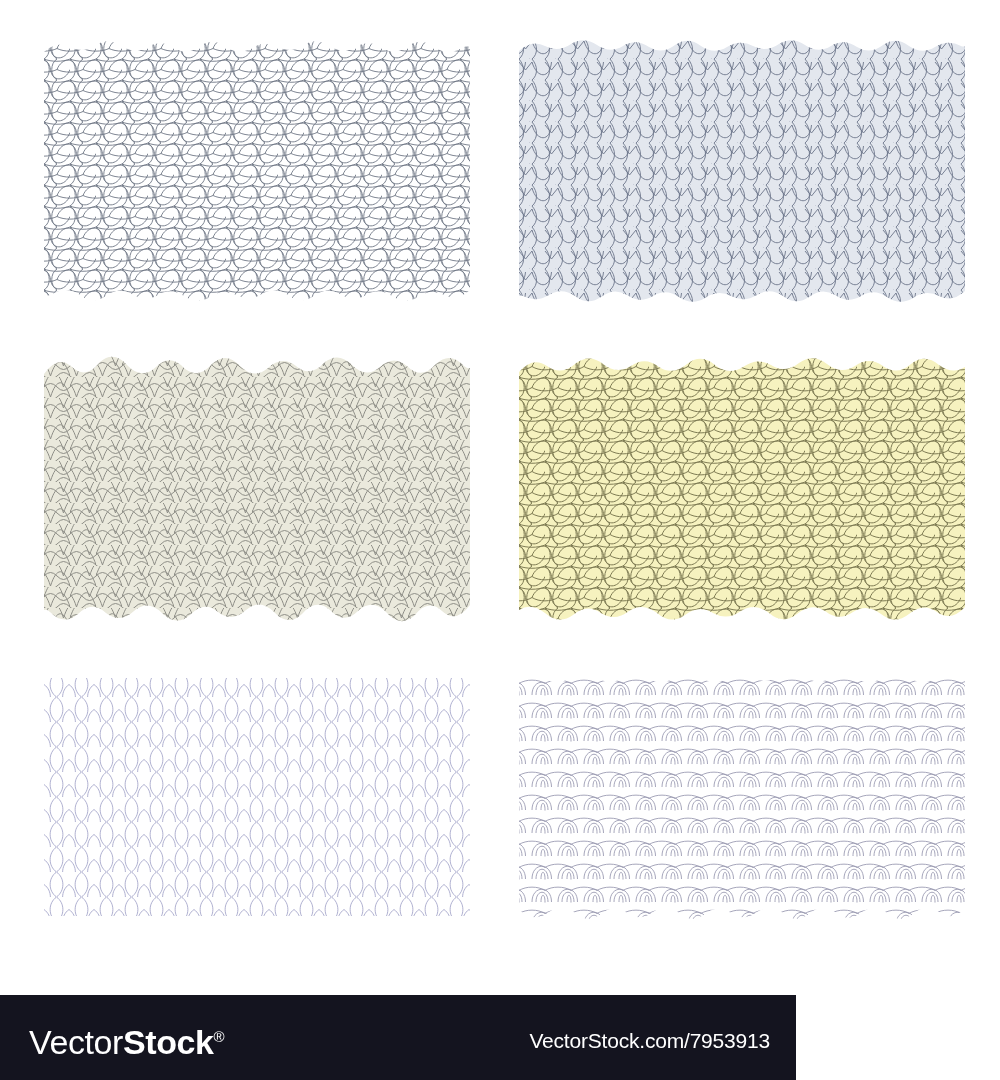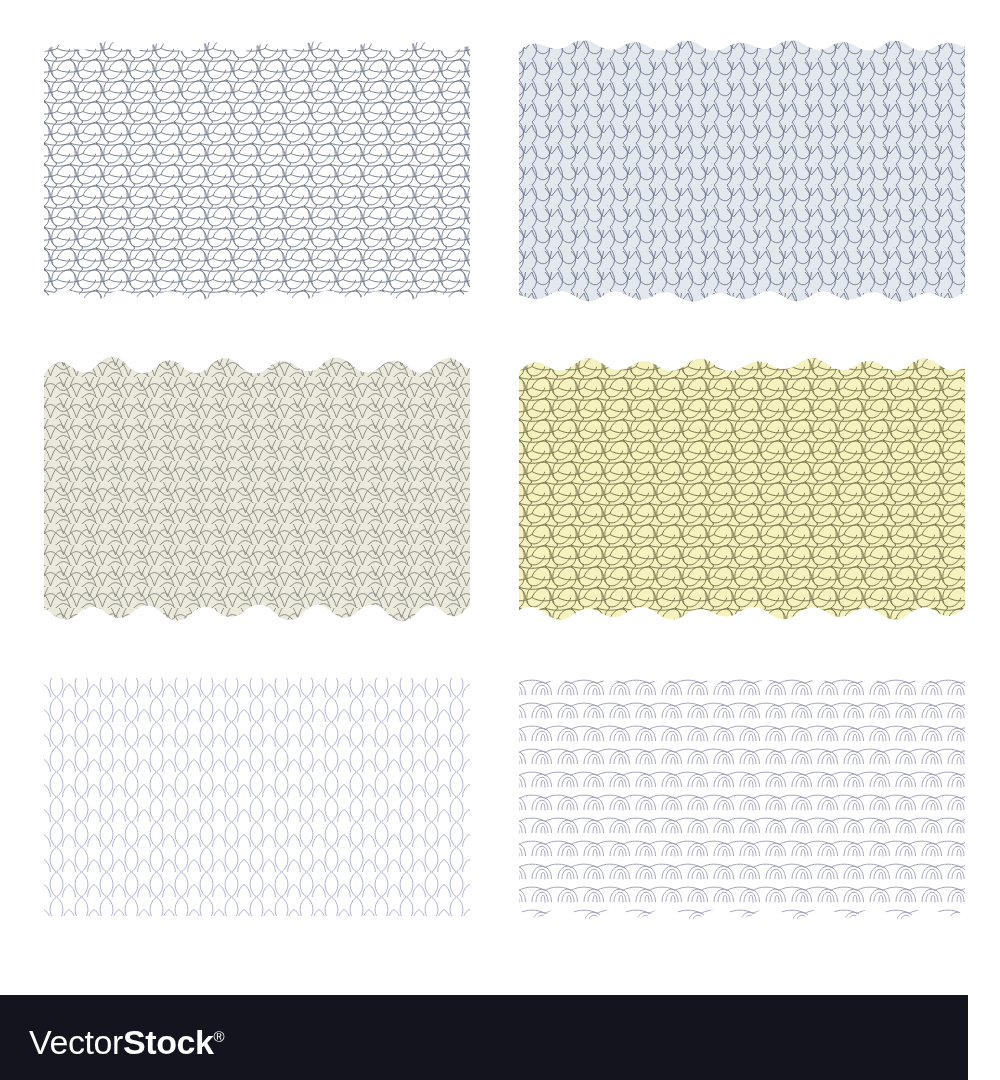--- a/index.html
+++ b/index.html
@@ -40,21 +40,21 @@
   .sw-3 { left: 44px;  top: 356px; width: 426px; height: 266px; }
   .sw-4 { left: 519px; top: 356px; width: 446px; height: 266px; }
   .sw-5 { left: 44px;  top: 672px; width: 426px; height: 250px; }
   .sw-6 { left: 519px; top: 672px; width: 446px; height: 250px; }
 
   
   #footer-bar {
     position: absolute;
     left: 0;
     top: 995px;
-    width: 968px;
+    width: 796px;
     height: 85px;
     background: #14141f;
   }
   #brand-logo {
     position: absolute;
     left: 29px;
     top: 20px;
     color: #ffffff;
     font-size: 34px;
     line-height: 44px;
@@ -284,13 +284,14 @@
         </clipPath>
       </defs>
       <rect x="0" y="0" width="446" height="250" fill="url(#p6)" clip-path="url(#c6)"></rect>
     </svg>
   </div>
 
 </div>
 
 <div id="footer-bar">
   <div id="brand-logo"><span class="lt">Vector</span><span class="hv">Stock</span><span class="reg">®</span></div>
+  <div id="footer-url">VectorStock.com/7953913</div>
 </div>
 
 </body></html>

